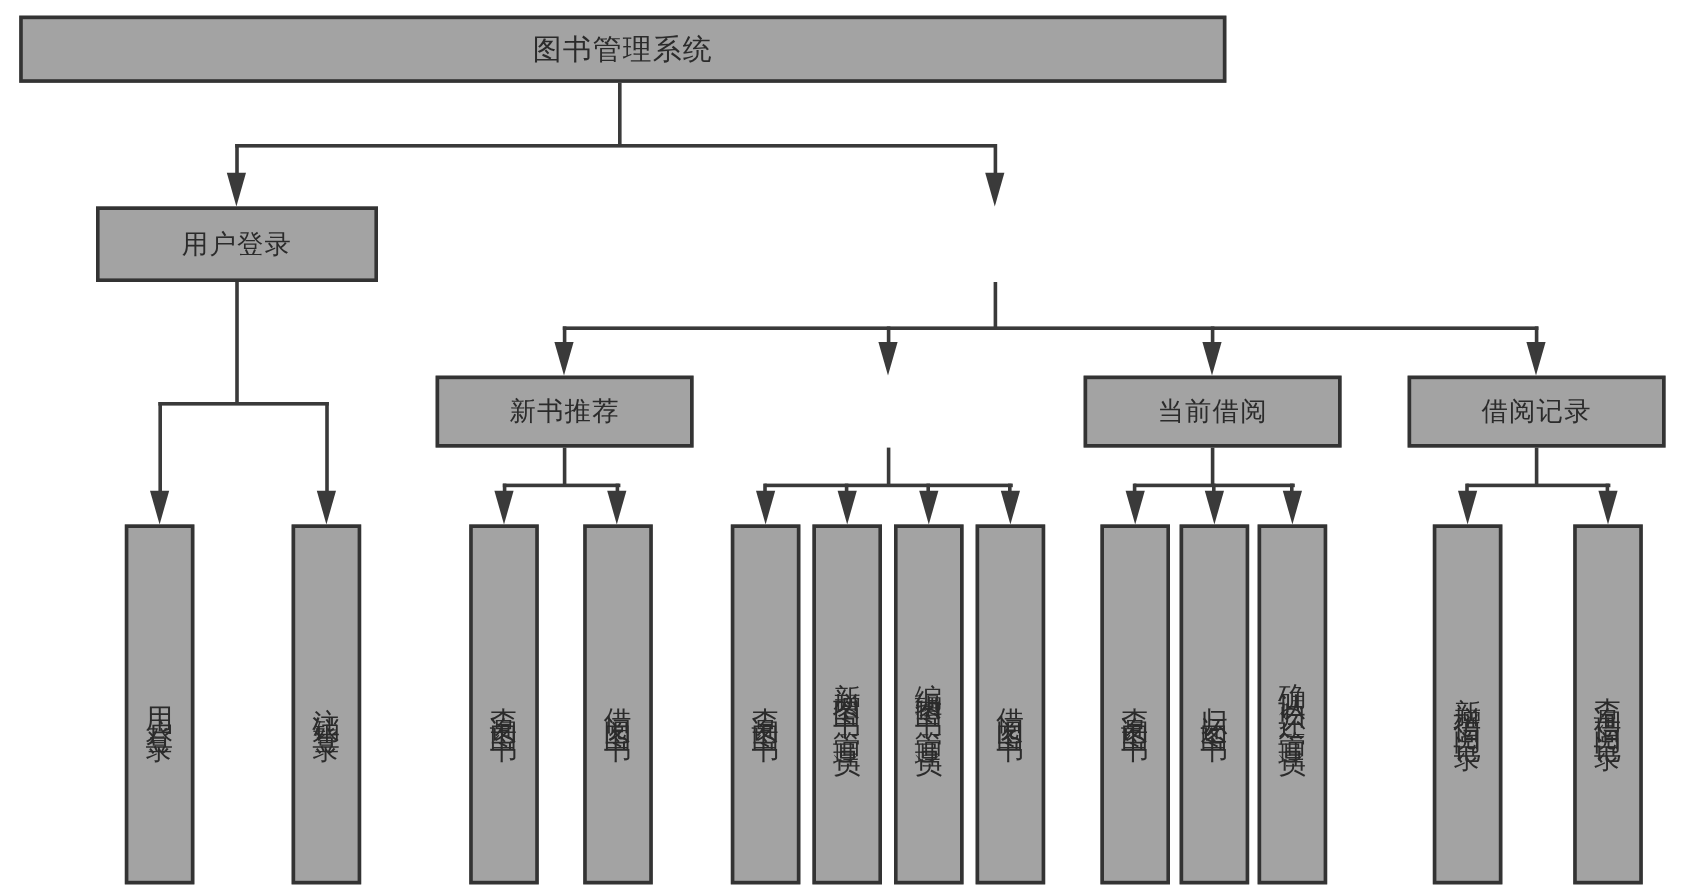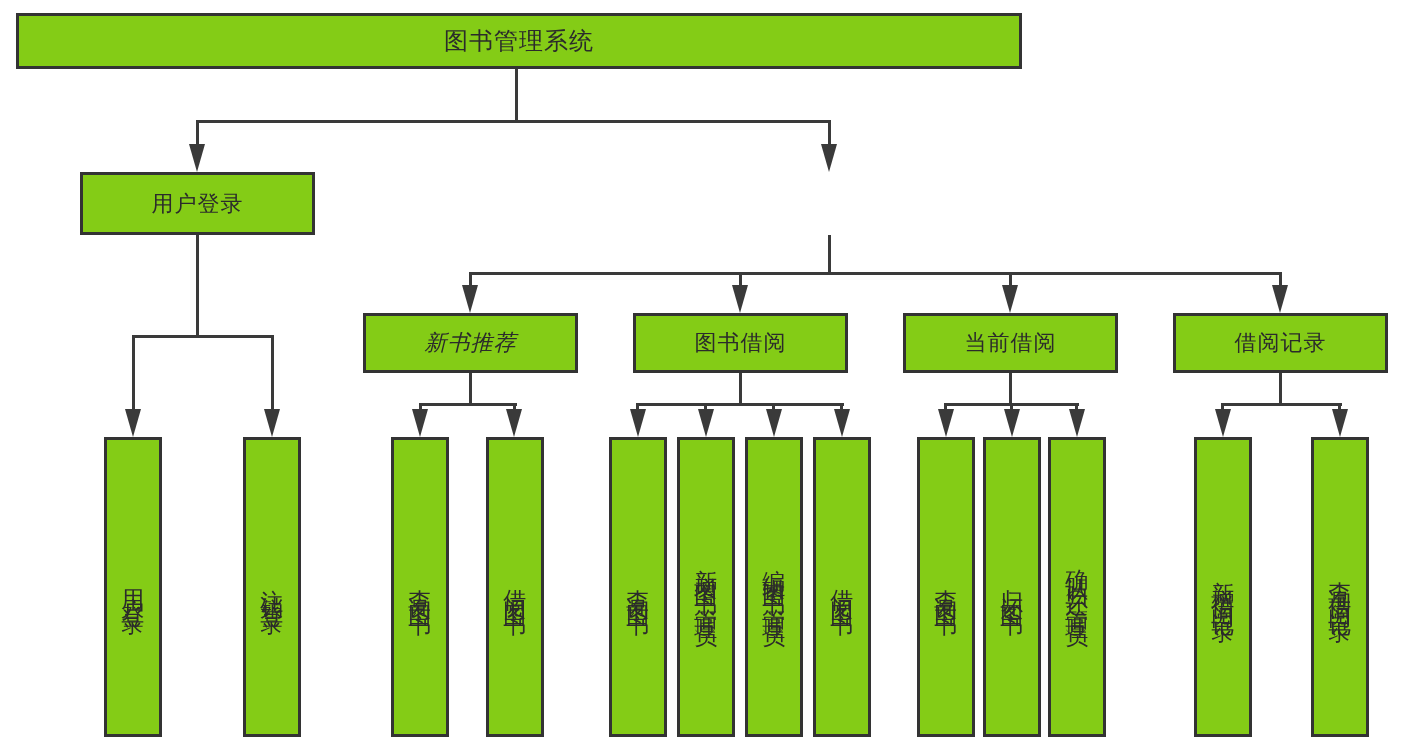--- a/index.html
+++ b/index.html
@@ -8,21 +8,21 @@
     width: 1405px;
     height: 747px;
     background: #ffffff;
     font-family: "Liberation Sans", "DejaVu Sans", sans-serif;
     color: #2b2b2b;
     overflow: hidden;
   }
   .box {
     position: absolute;
     box-sizing: border-box;
-    background: #84cc16;
+    background: #a3a3a3;
     border: 3px solid #333333;
     display: flex;
     align-items: center;
     justify-content: center;
     text-align: center;
   }
   .root-box   { font-size: 24px; letter-spacing: 1px; }
   .branch-box { font-size: 22px; letter-spacing: 1px; }
   .leaf-box   { font-size: 23px; }
   .leaf-box .vtext {
@@ -82,25 +82,22 @@
   <div class="hl" style="left:469px;  top:272px; width:813px;"></div>
   <div class="vl" style="left:469px;  top:272px; height:15px;"></div>
   <div class="vl" style="left:739px;  top:272px; height:15px;"></div>
   <div class="vl" style="left:1009px; top:272px; height:15px;"></div>
   <div class="vl" style="left:1279px; top:272px; height:15px;"></div>
   <div class="arrow" style="left:462px;  top:285px;"></div>
   <div class="arrow" style="left:732px;  top:285px;"></div>
   <div class="arrow" style="left:1002px; top:285px;"></div>
   <div class="arrow" style="left:1272px; top:285px;"></div>
 
-  <div class="box branch-box" style="left:363px; top:313px; width:215px; height:60px;font-style:italic;">
+  <div class="box branch-box" style="left:363px; top:313px; width:215px; height:60px;">
     <span>新书推荐</span>
-  </div>
-  <div class="box branch-box" style="left:633px; top:313px; width:215px; height:60px;">
-    <span>图书借阅</span>
   </div>
   <div class="box branch-box" style="left:903px; top:313px; width:215px; height:60px;font-family:Liberation Serif, serif;">
     <span>当前借阅</span>
   </div>
   <div class="box branch-box" style="left:1173px; top:313px; width:215px; height:60px;">
     <span>借阅记录</span>
   </div>
 
   <div class="vl" style="left:469px; top:373px; height:32px;"></div>
   <div class="hl" style="left:419px; top:403px; width:98px;"></div>

